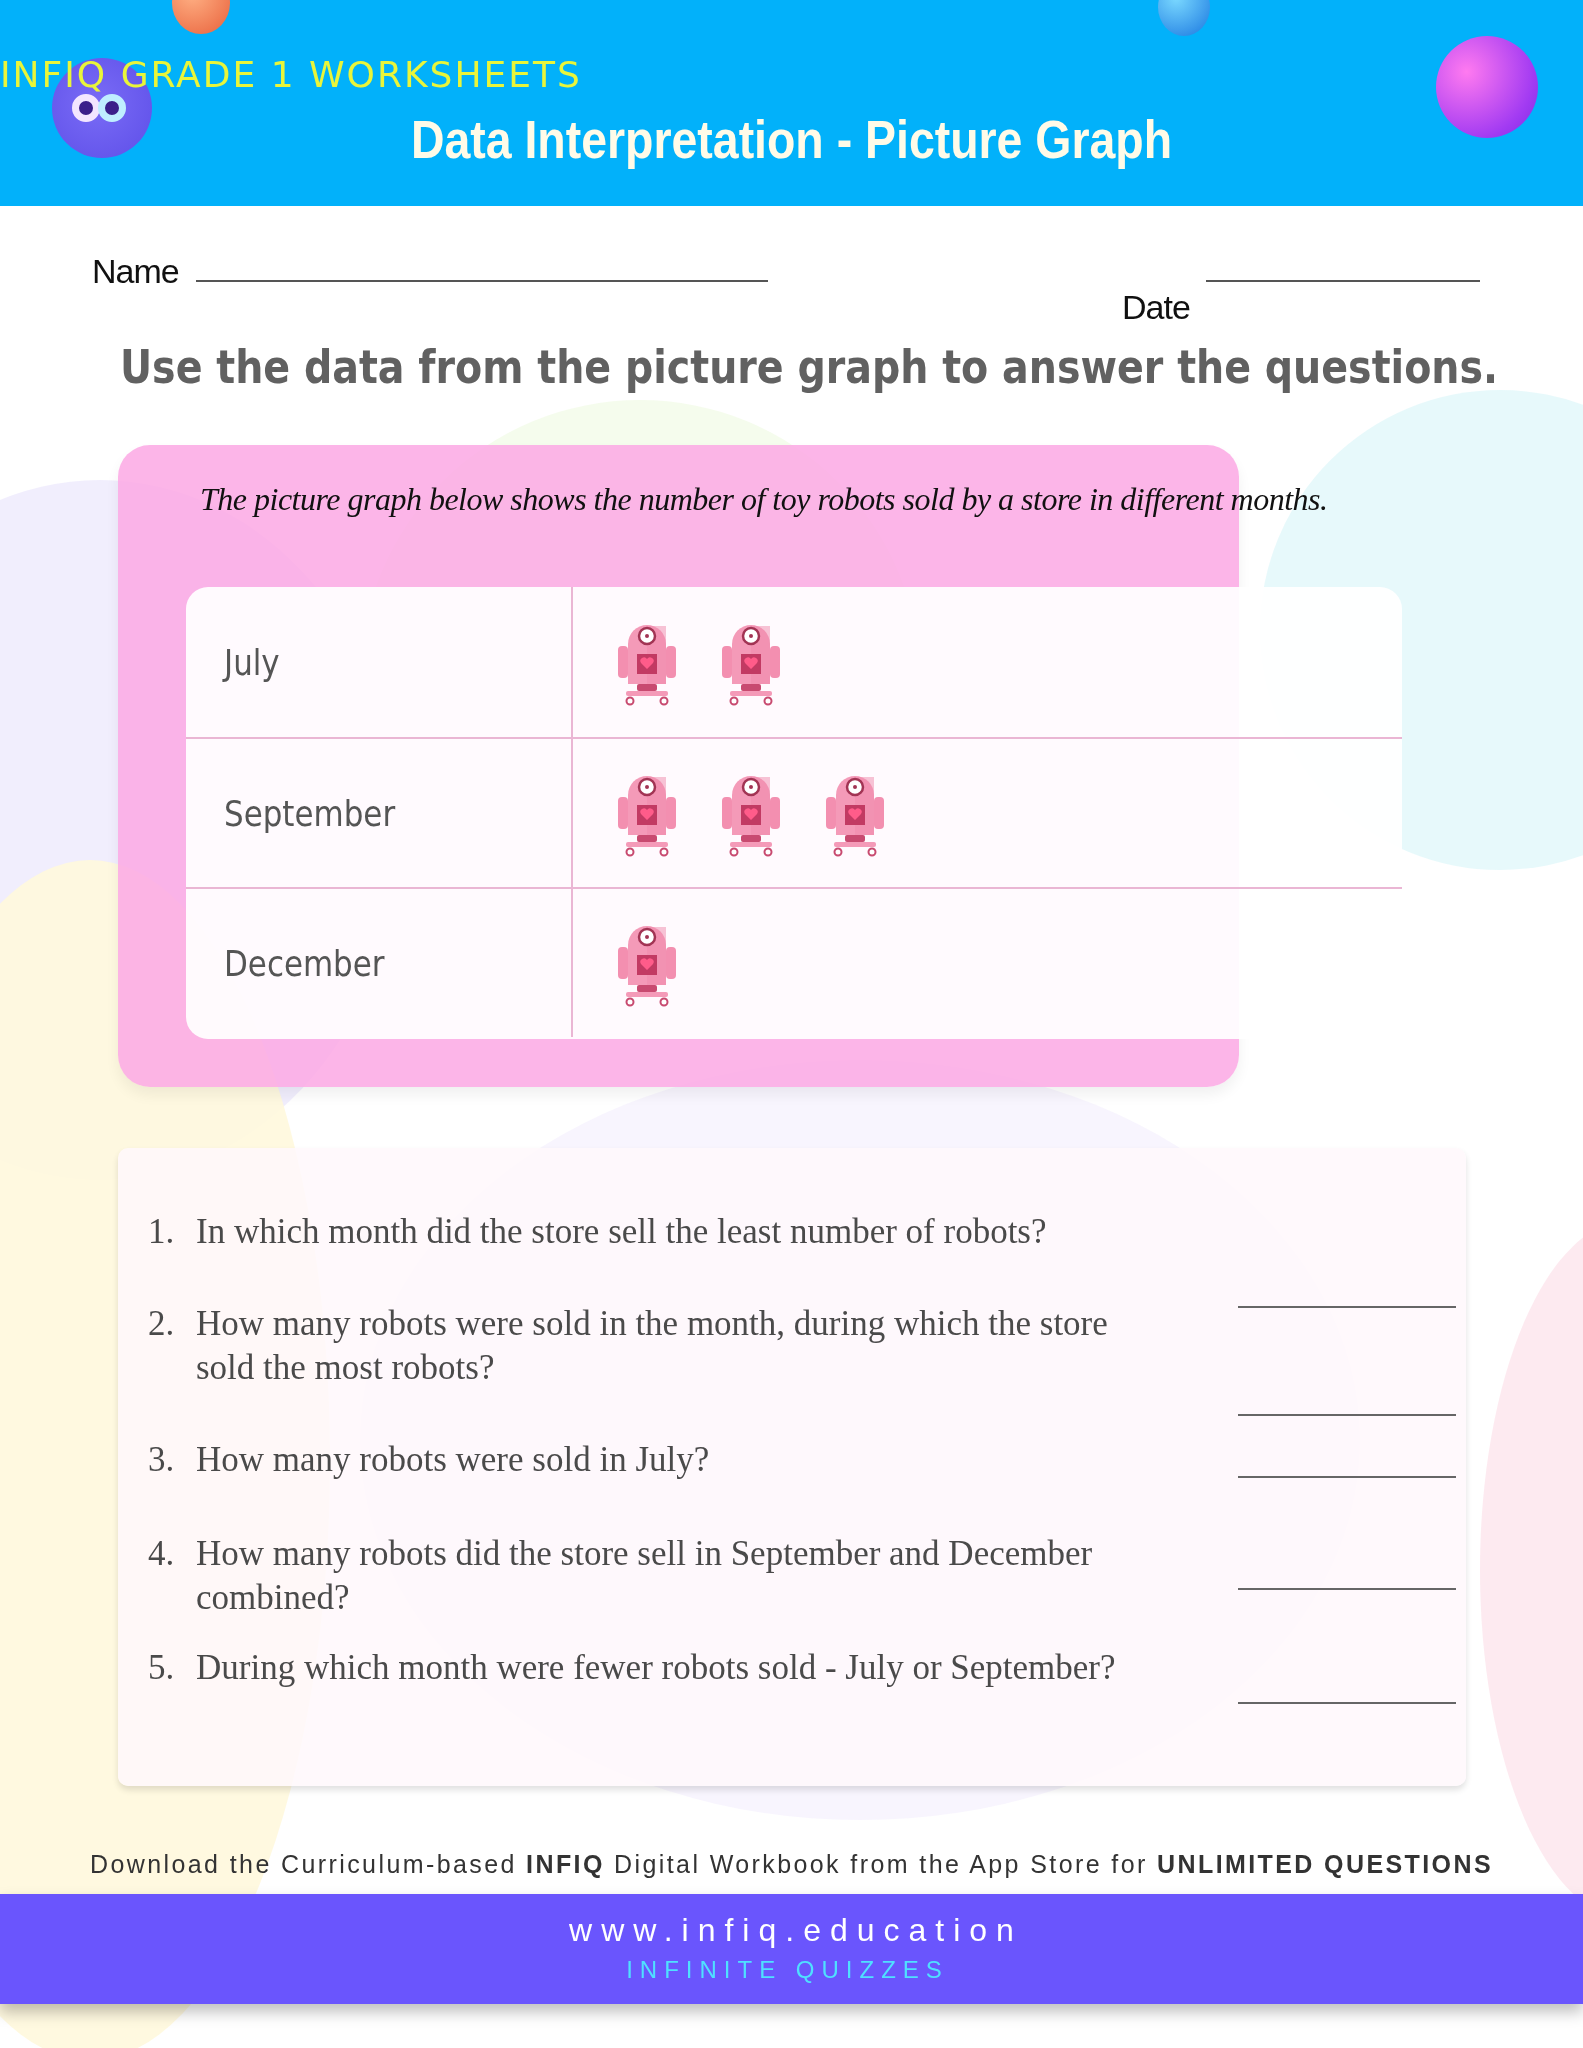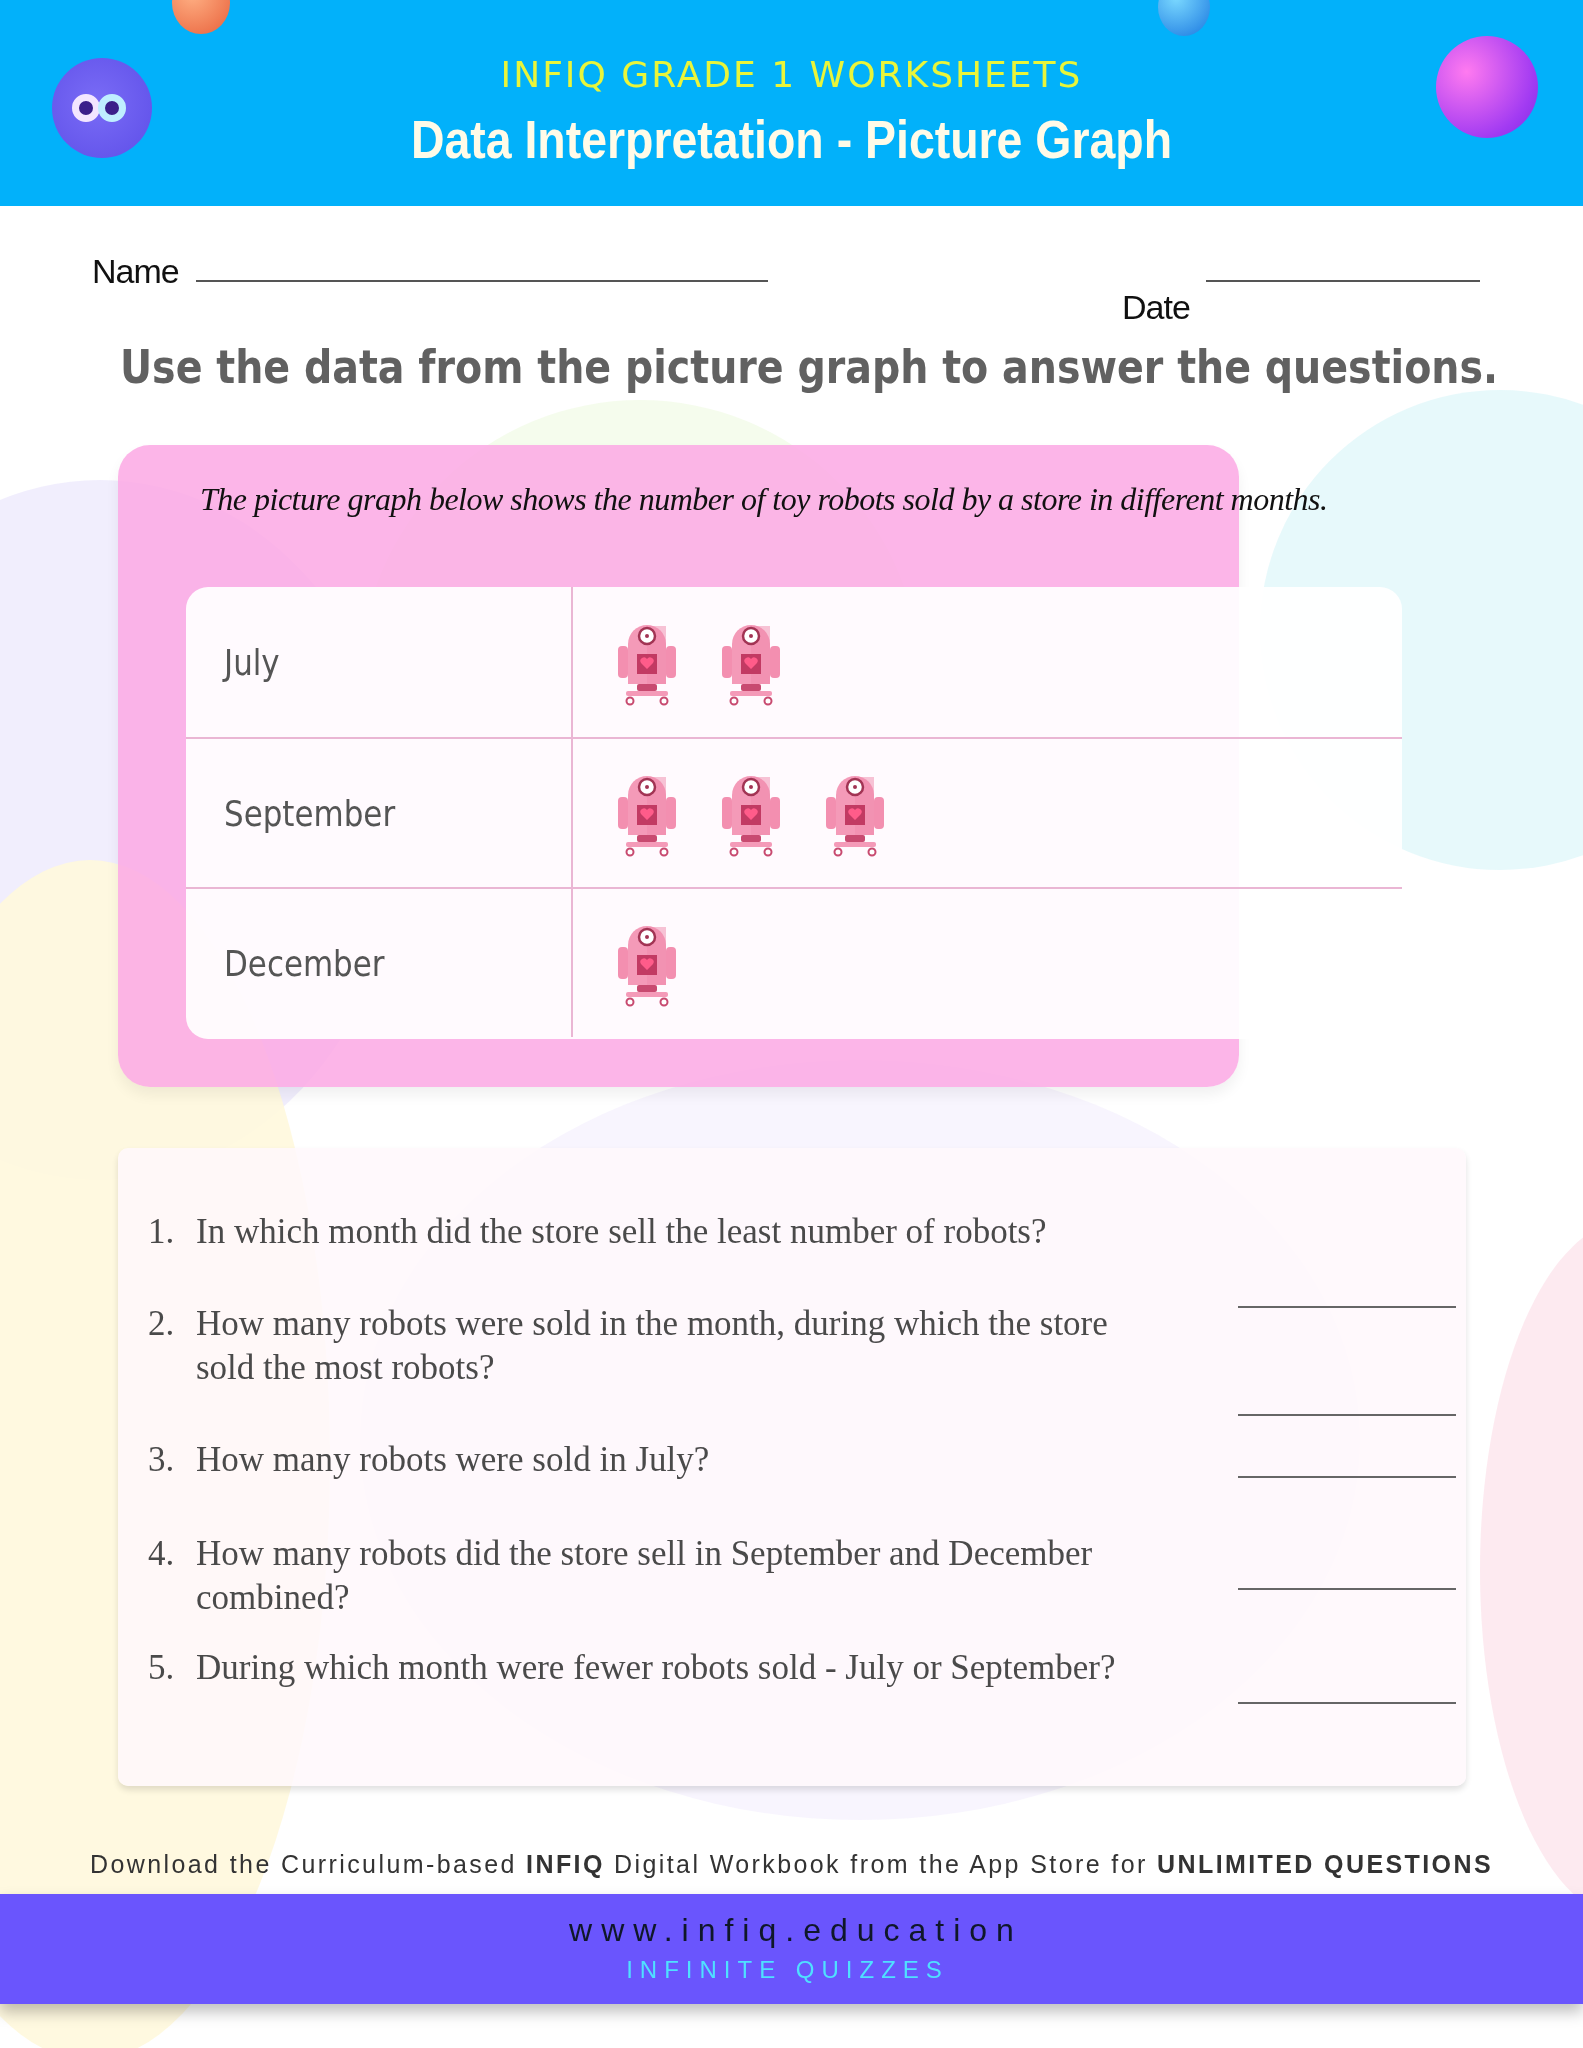--- a/index.html
+++ b/index.html
@@ -20,21 +20,21 @@
   .logo { position: absolute; left: 52px; top: 58px; width: 100px; height: 100px; border-radius: 50%;
           background: radial-gradient(circle at 45% 45%, #7a6cf6, #5d4ee8); }
   .logo .ring { position: absolute; top: 36px; width: 28px; height: 28px; border-radius: 50%;
                 border: 7px solid #f3e6ff; background: #3b1f8a; }
   .logo .r1 { left: 20px; }
   .logo .r2 { left: 46px; border-color: #bfeeff; }
   .ball { position: absolute; border-radius: 50%; }
   .ball1 { left: 172px; top: -28px; width: 58px; height: 62px; background: radial-gradient(circle at 35% 35%, #ffb084, #e8613b); }
   .ball2 { left: 1158px; top: -22px; width: 52px; height: 58px; background: radial-gradient(circle at 35% 35%, #7ad8ff, #1a78e0); }
   .ball3 { left: 1436px; top: 36px; width: 102px; height: 102px; background: radial-gradient(circle at 30% 35%, #ff7af0, #a13af2 70%, #7d2be0); }
-  .series { position: absolute; left: 0; right: 0; top: 54px; text-align: center;
+  .series { position: absolute; left: 0; right: 0; top: 54px; text-align: left;
             font-family: "DejaVu Sans", sans-serif; font-size: 36px; letter-spacing: 2px; color: #e9f53a; font-weight: normal; }
   .title { position: absolute; left: 0; right: 0; top: 108px; text-align: center;
            font-family: "Liberation Sans", sans-serif; font-weight: bold; font-size: 54px; color: #fffbe8; transform: scaleX(.86); }
 
   
   .nd-label { position: absolute; top: 252px; font-size: 34px; color: #111; letter-spacing: -1px; }
   .nd-line { position: absolute; top: 280px; height: 1.5px; background: #555; }
 
   .instruction { position: absolute; left: 120px; top: 340px; font-family: "DejaVu Sans", sans-serif; font-weight: bold;
                  font-size: 46px; color: #616161; transform: scaleX(.86); transform-origin: left top; white-space: nowrap; }
@@ -60,21 +60,21 @@
   .q { position: absolute; left: 30px; width: 1300px; font-family: "Liberation Serif", serif; font-size: 35px;
        line-height: 44px; color: #4a4a4a; }
   .q-num { position: absolute; left: 0; top: 0; }
   .q-text { position: absolute; left: 48px; top: 0; width: 960px; }
   .q-blank { position: absolute; left: 1090px; width: 218px; height: 2px; background: #666; }
 
   
   .promo { position: absolute; left: 0; right: 0; top: 1850px; text-align: center; font-size: 25px; letter-spacing: 2.4px; color: #333; }
   .promo b { font-weight: bold; }
   .footer { position: absolute; left: 0; top: 1894px; width: 1583px; height: 110px; background: #6a55fd; box-shadow: 0 8px 14px rgba(0,0,0,.25); }
-  .site { position: absolute; left: 9px; right: 0; top: 18px; text-align: center; color: #0f172a; font-size: 32px; letter-spacing: 9px; }
+  .site { position: absolute; left: 9px; right: 0; top: 18px; text-align: center; color: #ffffff; font-size: 32px; letter-spacing: 9px; }
   .tagline { position: absolute; left: 0; right: 8px; top: 62px; text-align: center; color: #4fe0ff; font-size: 24px; letter-spacing: 7px; }
 </style>
 </head>
 <body>
 
 <div class="blob b1"></div>
 <div class="blob b2"></div>
 <div class="blob b3"></div>
 <div class="blob b4"></div>
 <div class="blob b5"></div>

